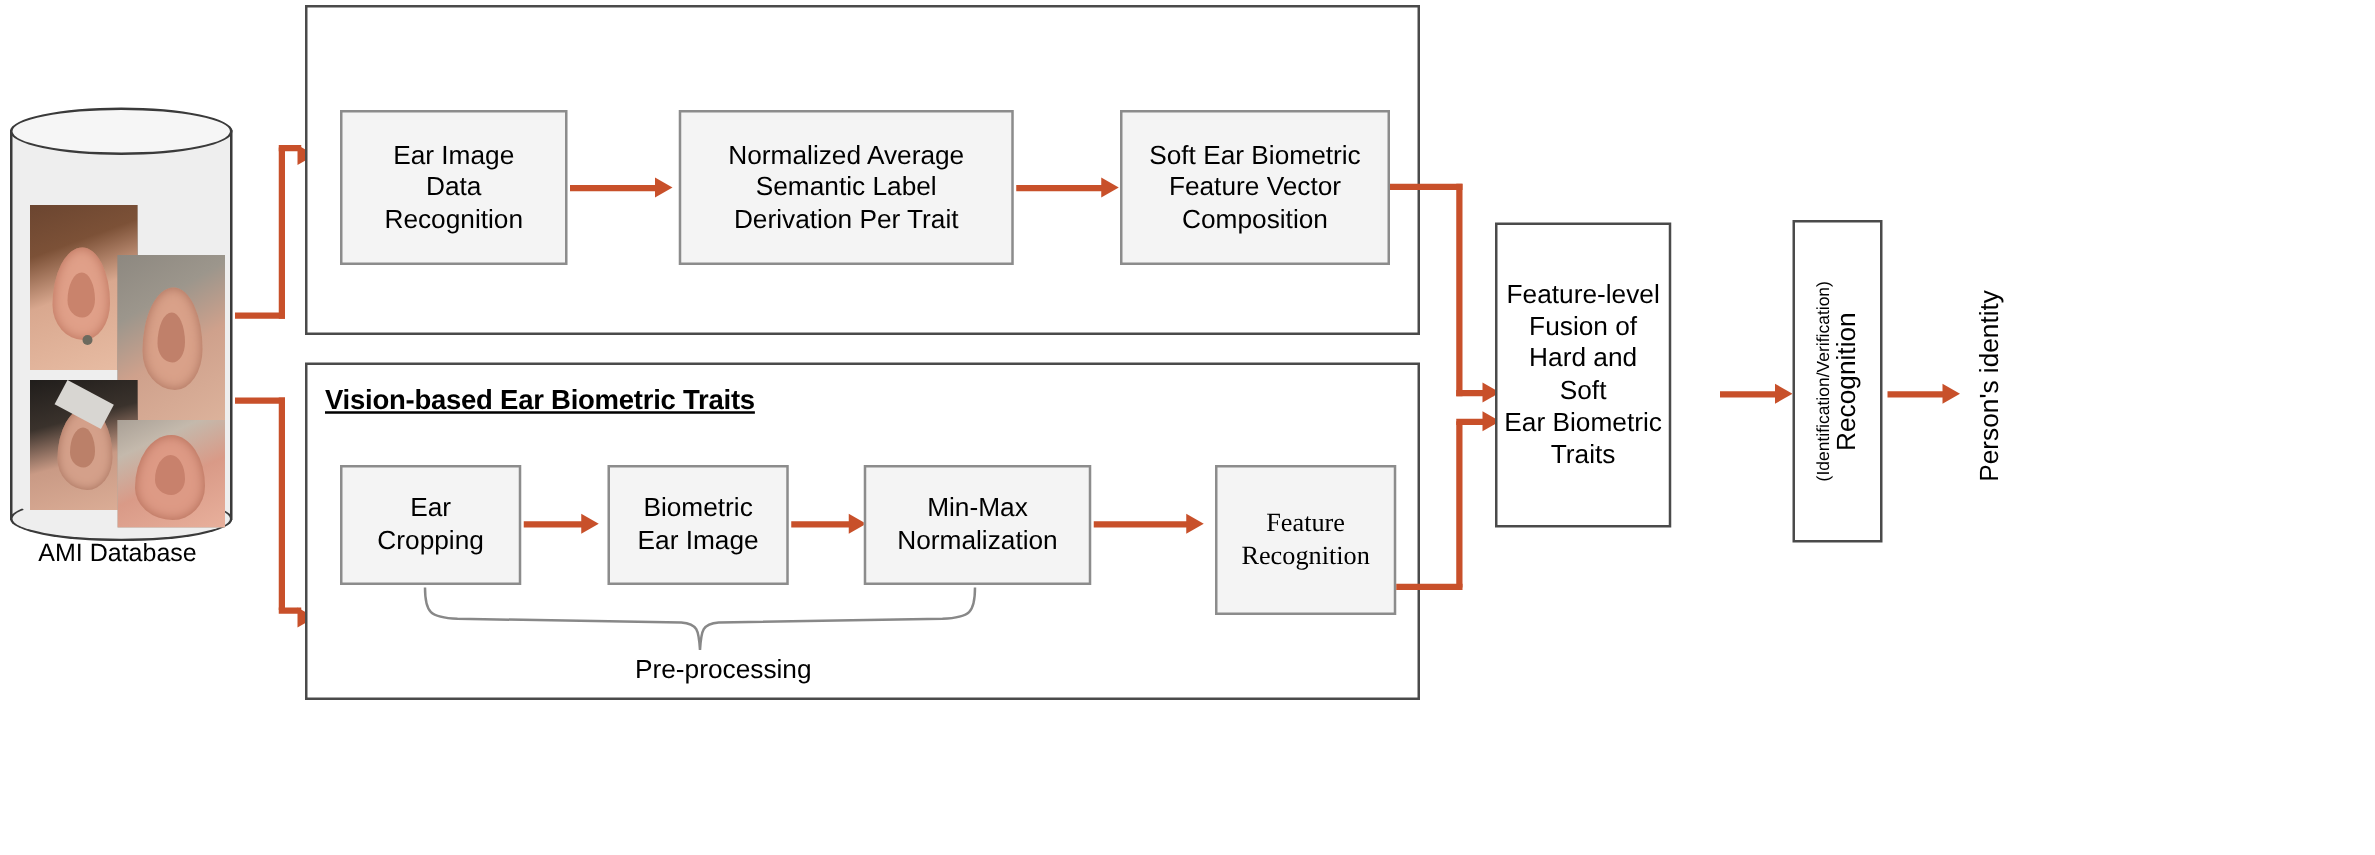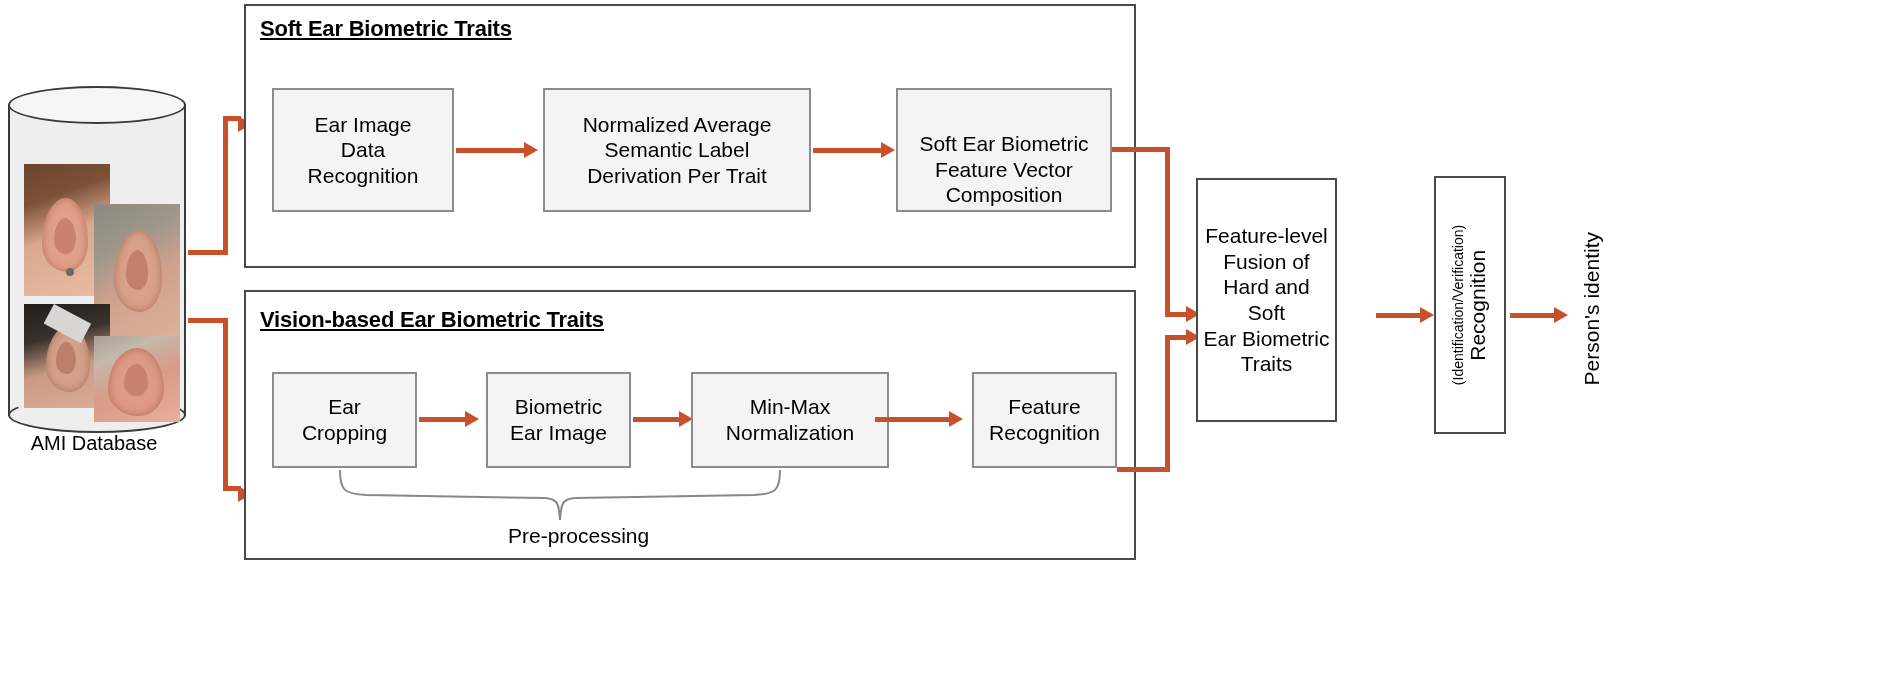--- a/index.html
+++ b/index.html
@@ -190,21 +190,20 @@
   <div class="ar ar-v" style="left:223px; top:118px; width:5px; height:137px;"></div>
   <div class="ar ar-h" style="left:223px; top:116px; width:18px;"></div>
   <div class="ar-head" style="left:238px; top:116px;"></div>
 
   <div class="ar ar-h" style="left:188px; top:318px; width:40px;"></div>
   <div class="ar ar-v" style="left:223px; top:318px; width:5px; height:170px;"></div>
   <div class="ar ar-h" style="left:223px; top:486px; width:18px;"></div>
   <div class="ar-head" style="left:238px; top:486px;"></div>
 
   <div class="panel" style="left:244px; top:4px; width:892px; height:264px;"></div>
-  <div class="panel-title" style="left:260px; top:16px;">Soft Ear Biometric Traits</div>
 
   <div class="pbox" style="left:272px; top:88px; width:182px; height:124px;">
     <div>
       <span>Ear Image</span><br>
       <span>Data</span><br>
       <span>Recognition</span>
     </div>
   </div>
 
   <div class="ar ar-h" style="left:456px; top:148px; width:72px;"></div>
@@ -214,21 +213,21 @@
     <div>
       <span>Normalized Average</span><br>
       <span>Semantic Label</span><br>
       <span>Derivation Per Trait</span>
     </div>
   </div>
 
   <div class="ar ar-h" style="left:813px; top:148px; width:72px;"></div>
   <div class="ar-head" style="left:881px; top:142px;"></div>
 
-  <div class="pbox" style="left:896px; top:88px; width:216px; height:124px;align-items:flex-end;">
+  <div class="pbox" style="left:896px; top:88px; width:216px; height:124px;">
     <div>
       <span>Soft Ear Biometric</span><br>
       <span>Feature Vector</span><br>
       <span>Composition</span>
     </div>
   </div>
 
   <div class="panel" style="left:244px; top:290px; width:892px; height:270px;"></div>
   <div class="panel-title" style="left:260px; top:307px;">Vision-based Ear Biometric Traits</div>
 
@@ -245,31 +244,31 @@
   <div class="pbox" style="left:486px; top:372px; width:145px; height:96px;">
     <div>
       <span>Biometric</span><br>
       <span>Ear Image</span>
     </div>
   </div>
 
   <div class="ar ar-h" style="left:633px; top:417px; width:50px;"></div>
   <div class="ar-head" style="left:679px; top:411px;"></div>
 
-  <div class="pbox" style="left:691px; top:372px; width:198px; height:96px;">
+  <div class="pbox" style="left:691px; top:372px; width:182px; height:96px;">
     <div>
       <span>Min-Max</span><br>
       <span>Normalization</span>
     </div>
   </div>
 
   <div class="ar ar-h" style="left:875px; top:417px; width:78px;"></div>
   <div class="ar-head" style="left:949px; top:411px;"></div>
 
-  <div class="pbox" style="left:972px; top:372px; width:145px; height:96px;">
+  <div class="pbox" style="left:972px; top:372px; width:145px; height:120px;font-family:Liberation Serif, serif;">
     <div>
       <span>Feature</span><br>
       <span>Recognition</span>
     </div>
   </div>
 
   <svg class="brace" style="left:330px; top:468px;" width="460" height="58" viewBox="0 0 460 58">
     <path d="M10,2 C10,22 14,26 36,27 L215,30 C228,31 229,36 230,52 C231,36 232,31 245,30 L424,27 C446,26 450,22 450,2" fill="none" stroke="#888888" stroke-width="2"></path>
   </svg>
   <div class="preproc-label" style="left:508px; top:524px;">Pre-processing</div>

